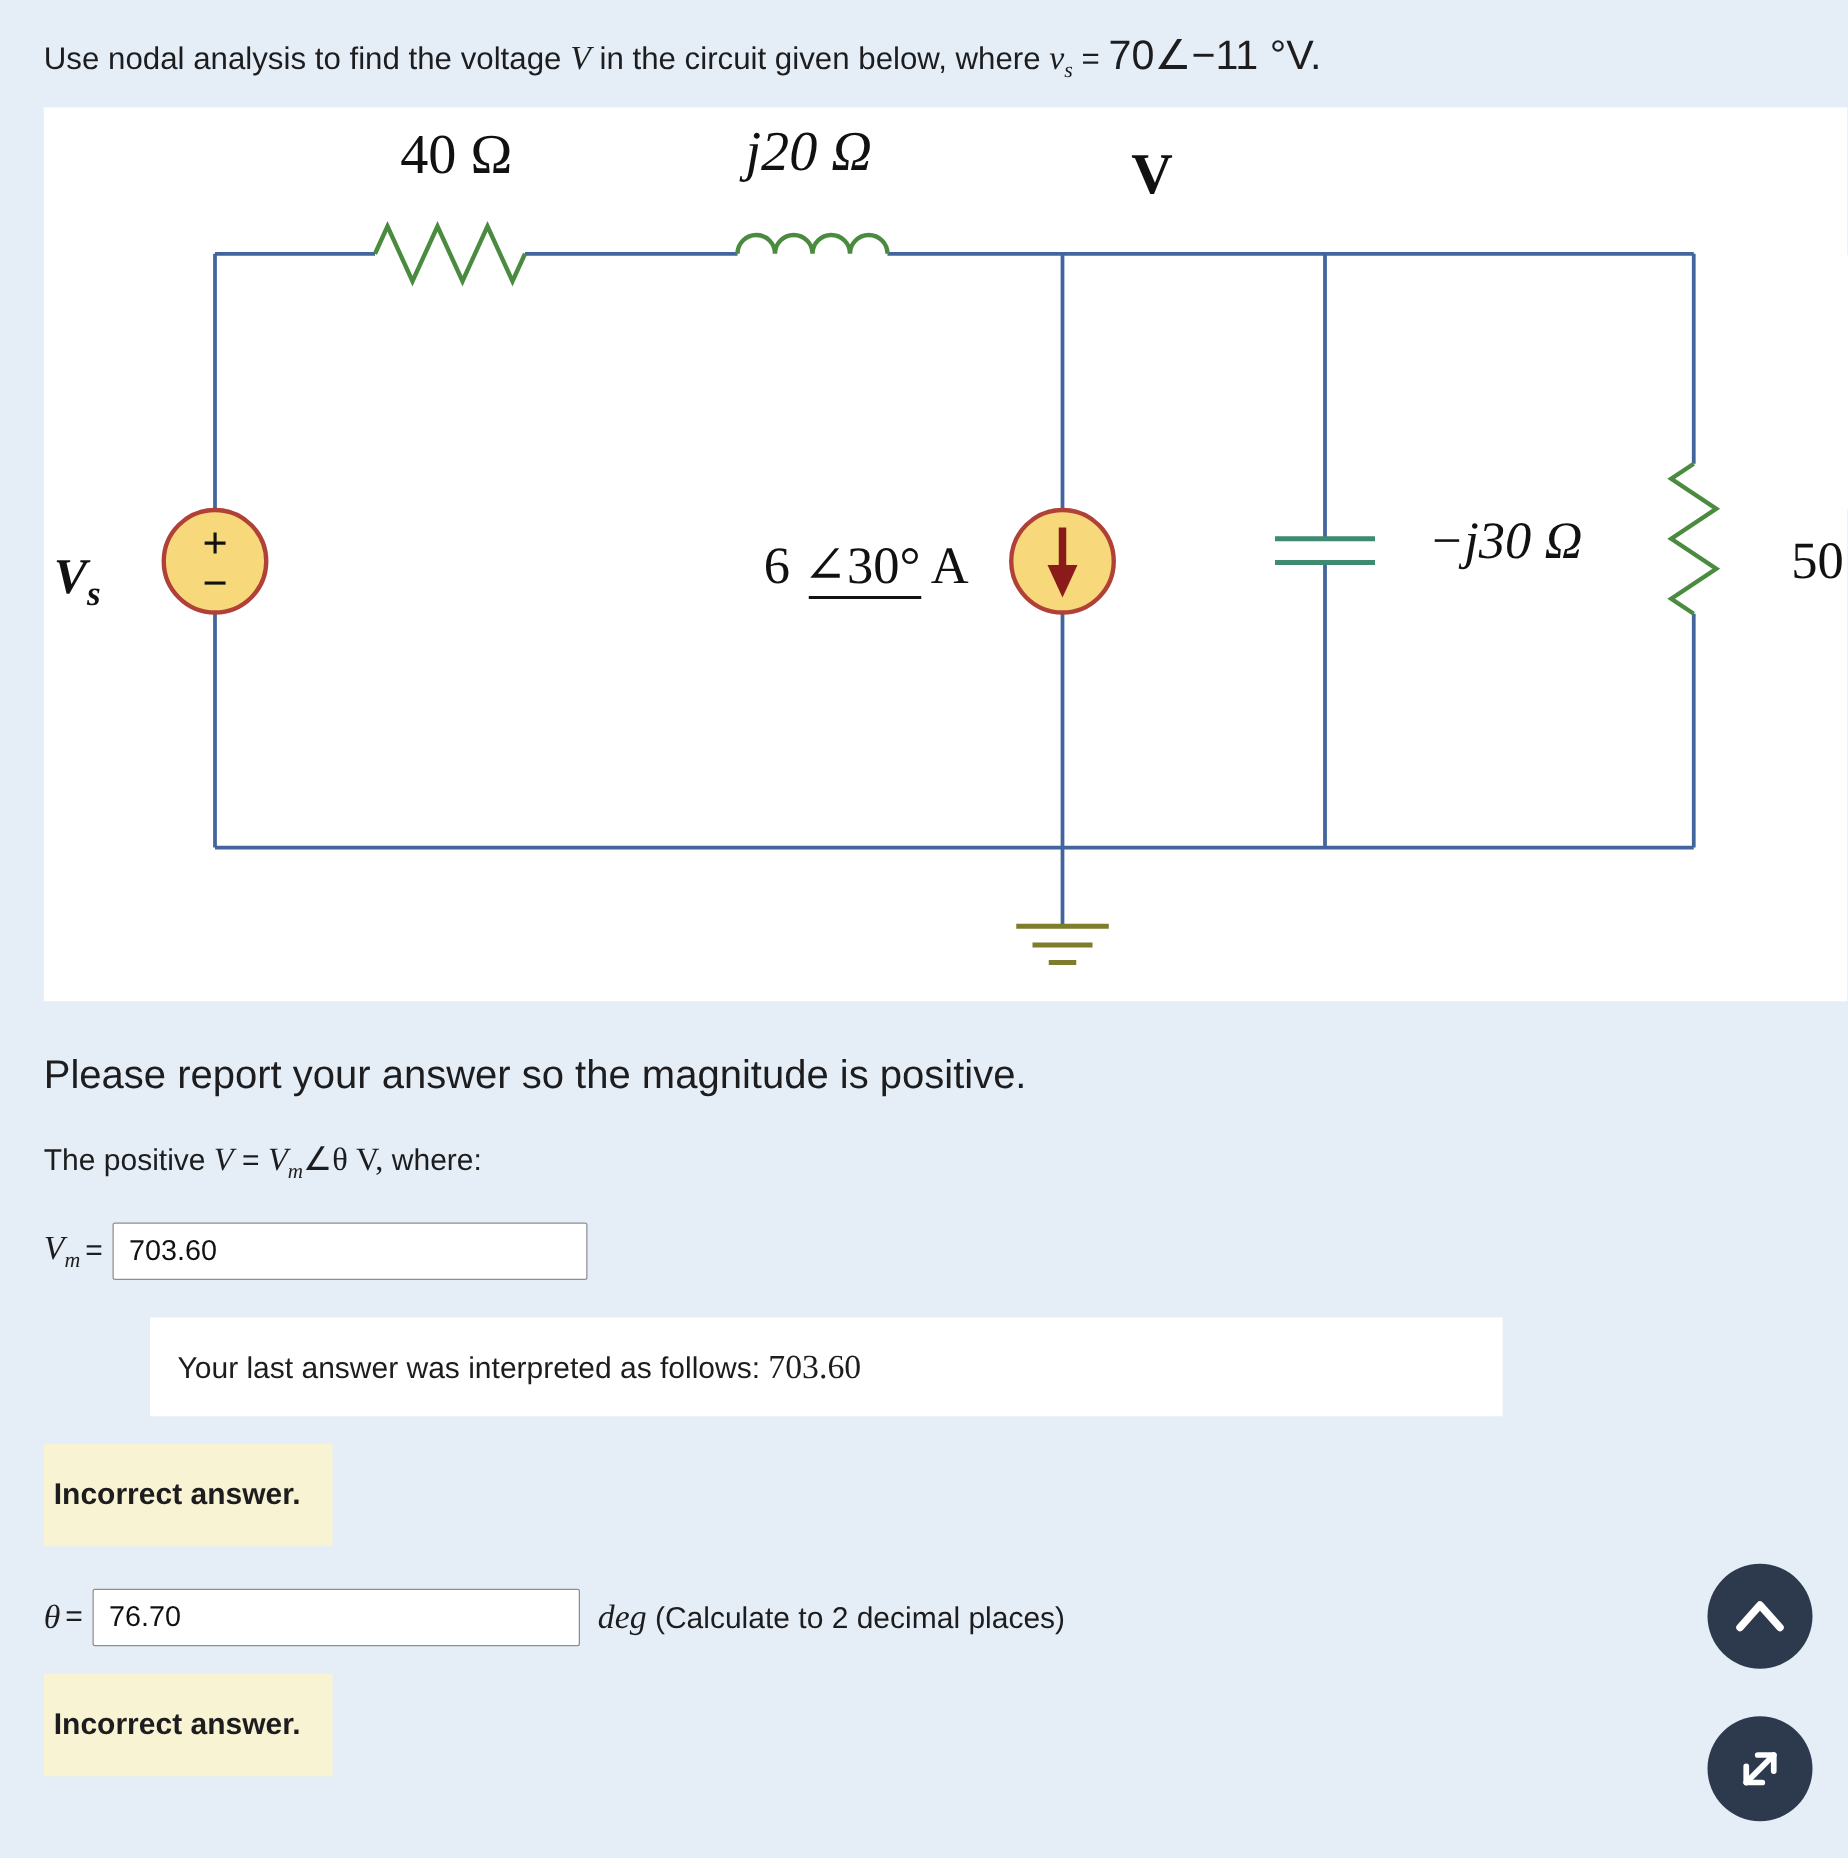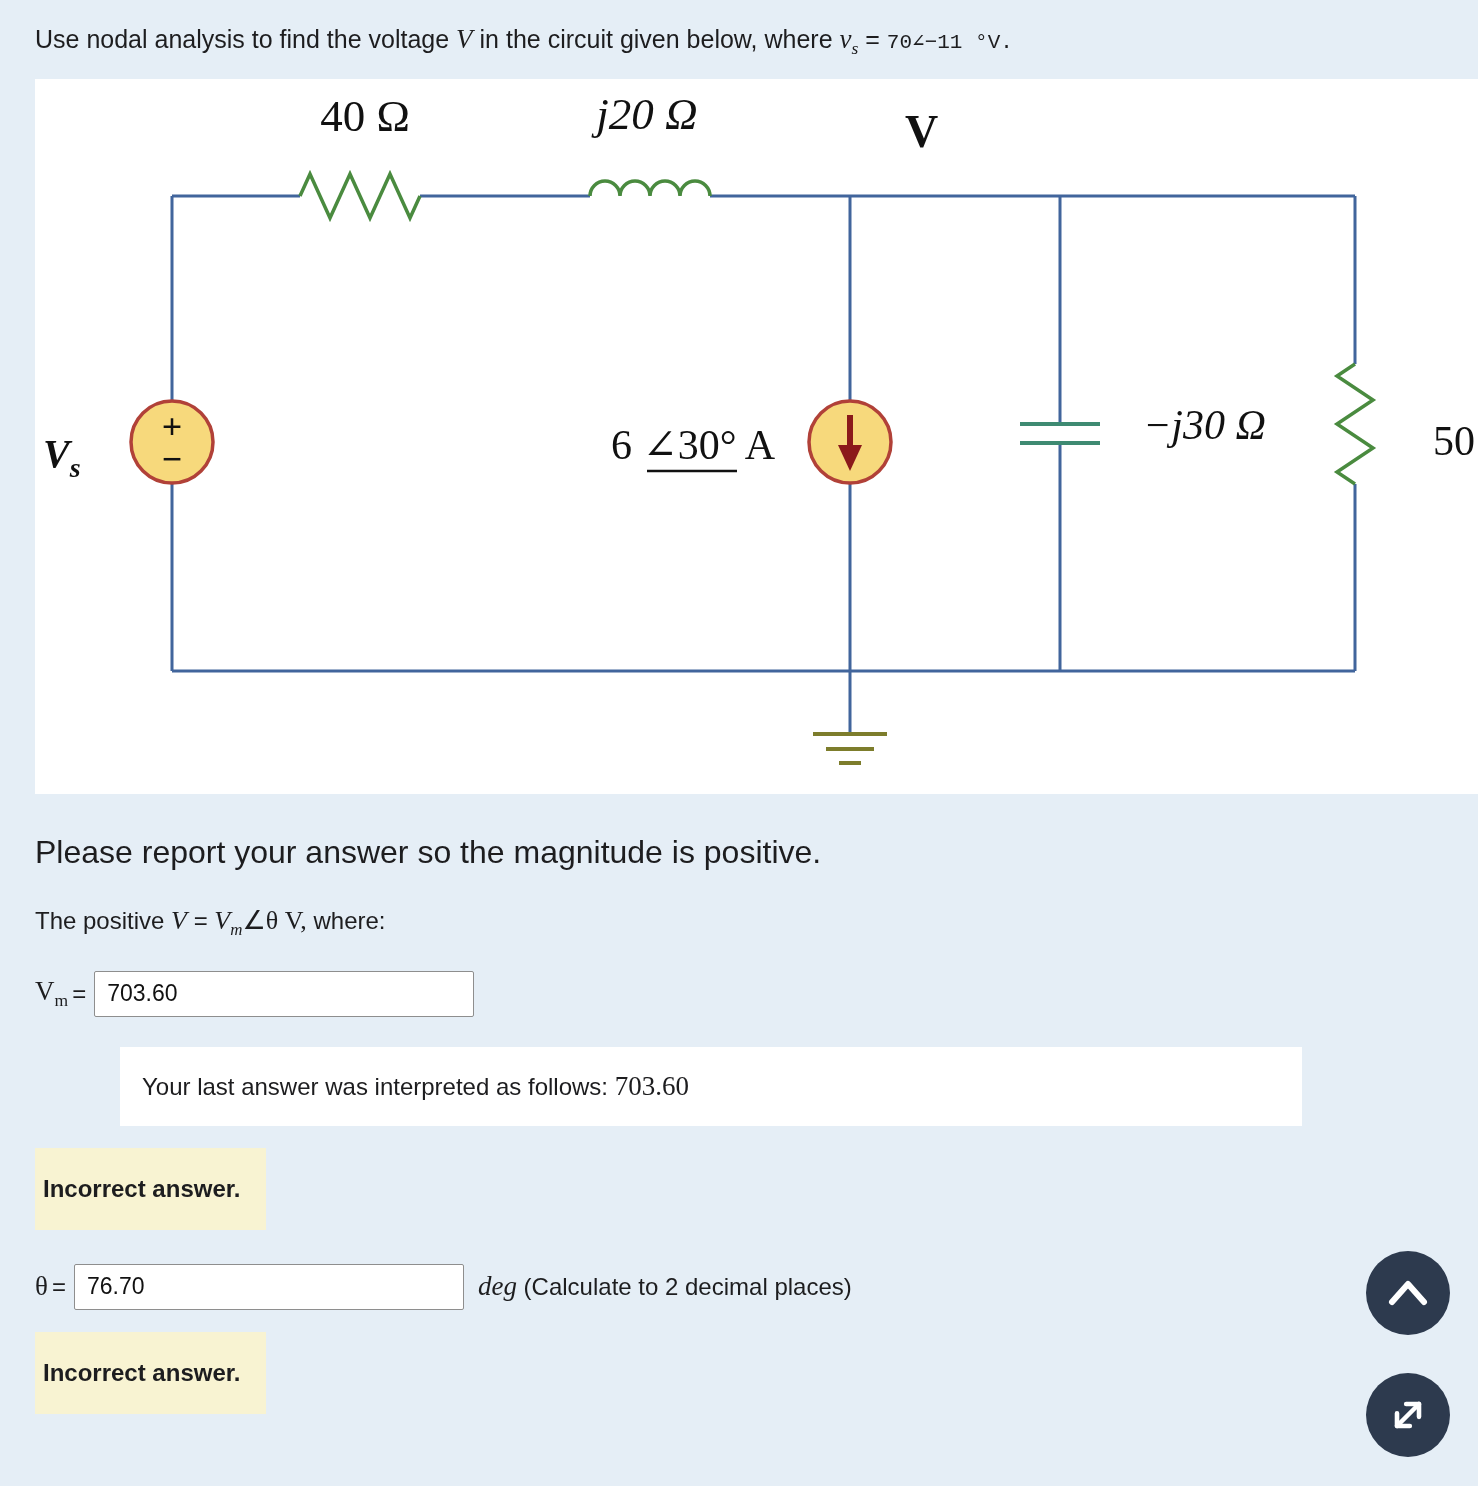--- a/index.html
+++ b/index.html
@@ -11,45 +11,45 @@
     color:#1d1d1f;
     position:relative;
     overflow:hidden;
   }
   .it { font-style:italic; }
   .question {
     padding:24px 40px 20px 35px;
     font-size:25px;
   }
   .question .mathv { font-family:"Liberation Serif",serif; font-style:italic; font-size:27px; }
-  .question .mathval { font-family:Liberation Mono, monospace; font-size:21px; }
+  .question .mathval { font-family:Liberation Sans, sans-serif; font-size:33px; }
   sub.small { font-size:0.65em; }
   .circuit {
     margin-left:35px;
     width:1443px; height:715px;
     background:#ffffff;
   }
   .ct { font-family:"Liberation Serif","DejaVu Serif",serif; fill:#111; }
   .content { margin:0 35px; }
   .instruction { margin:40px 0 0 0; font-size:32px; }
   .voltage-line { margin:34px 0 0 0; font-size:24px; }
   .voltage-line .m { font-family:"Liberation Serif",serif; font-size:26px; }
   .row { display:flex; align-items:center; margin-top:30px; font-size:24px; }
-  .row .mlabel { font-family:"Liberation Serif",serif; font-size:27px; }
+  .row .mlabel { font-family:"Liberation Serif",serif; font-style:italic; font-size:27px; }
   .row .eq { margin:0 8px 0 4px; }
   .row input {
     height:46px; border:1px solid #8e8e8e; border-radius:2px;
     font-size:23px; font-family:"Liberation Sans",sans-serif;
     padding:0 12px; color:#111; background:#fff; outline:none;
   }
   .row .suffix { margin-left:14px; font-size:24px; }
   .row .sunit { font-family:"Liberation Serif",serif; font-size:27px; }
   .feedback {
     background:#ffffff;
-    width:1182px;
+    width:1082px;
     margin:30px 0 0 85px;
     padding:24px 10px 24px 22px;
     font-size:24px;
   }
   .feedback .val { font-family:"Liberation Serif",serif; font-size:27px; }
   .incorrect {
     display:inline-block;
     background:#f8f3d2;
     padding:27px 26px 27px 8px;
     margin-top:22px;

